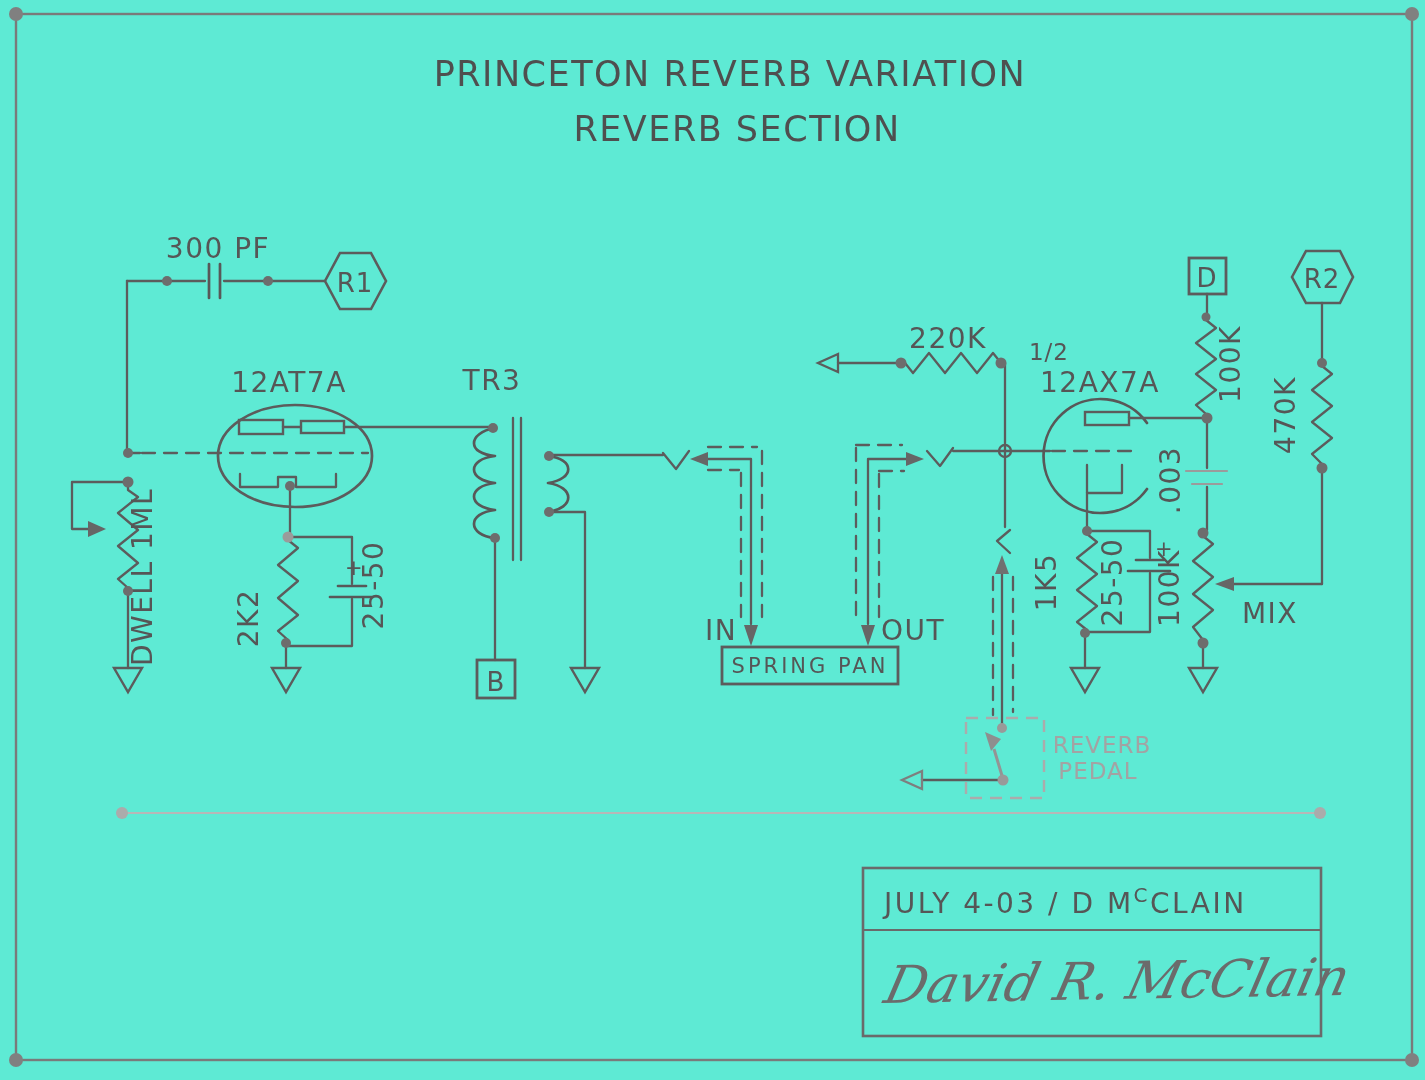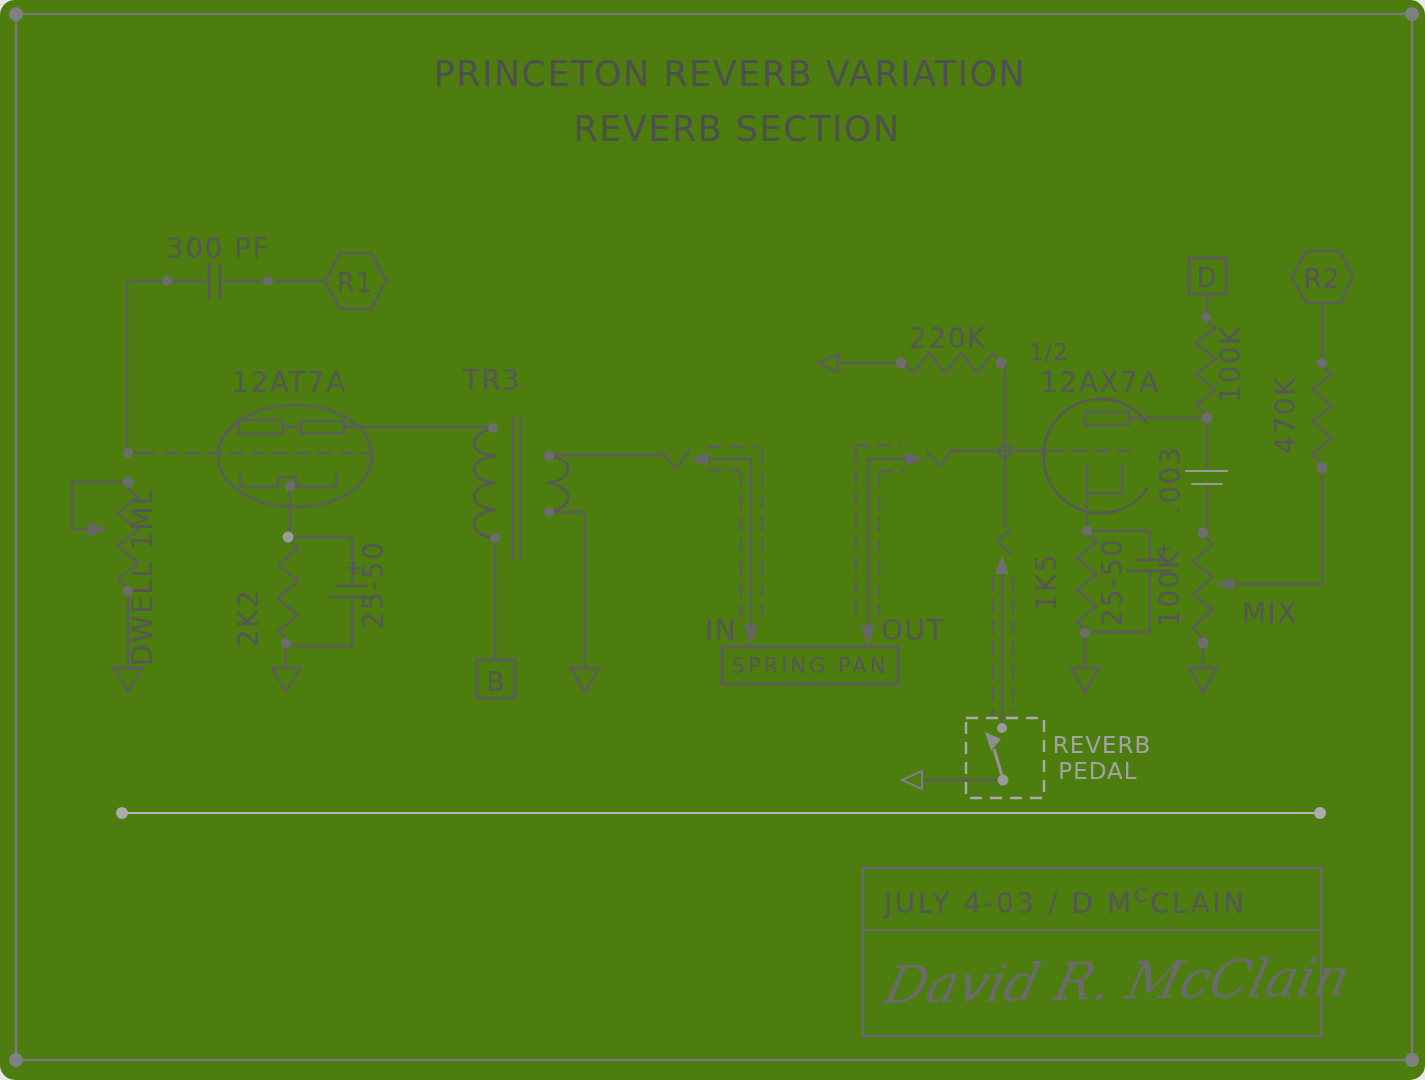--- a/index.html
+++ b/index.html
@@ -1,17 +1,17 @@
 <!DOCTYPE html>
 <html><head>
 <meta charset="utf-8">
 <style>
   html,body{margin:0;padding:0;background:#e8e8e6;}
-  .page{position:relative;width:1425px;height:1080px;background:#4d7c0f;overflow:hidden;
-        font-family:"DejaVu Sans",sans-serif;border-radius:15px;}
+  .page{position:relative;width:1425px;height:1080px;background:#5eead4;overflow:hidden;
+        font-family:"DejaVu Sans",sans-serif;}
   svg{position:absolute;left:0;top:0;}
   text{fill:#565656;}
   .ink{stroke:#5c5c5c;fill:none;stroke-width:2.3;stroke-linecap:round;stroke-linejoin:round;}
   .ink-thick{stroke:#585858;fill:none;stroke-width:2.7;stroke-linecap:round;stroke-linejoin:round;}
   .ink-light{stroke:#9b9b9b;fill:none;stroke-width:2.2;stroke-linecap:round;}
   .dash{stroke-dasharray:13 9;}
   .lbl{font-size:28px;letter-spacing:1.5px;}
   .lbl-s{font-size:23px;letter-spacing:1px;}
   .node{font-size:26px;letter-spacing:1px;}
   .ttl{font-size:35px;letter-spacing:1.5px;fill:#4f4f4f;}

